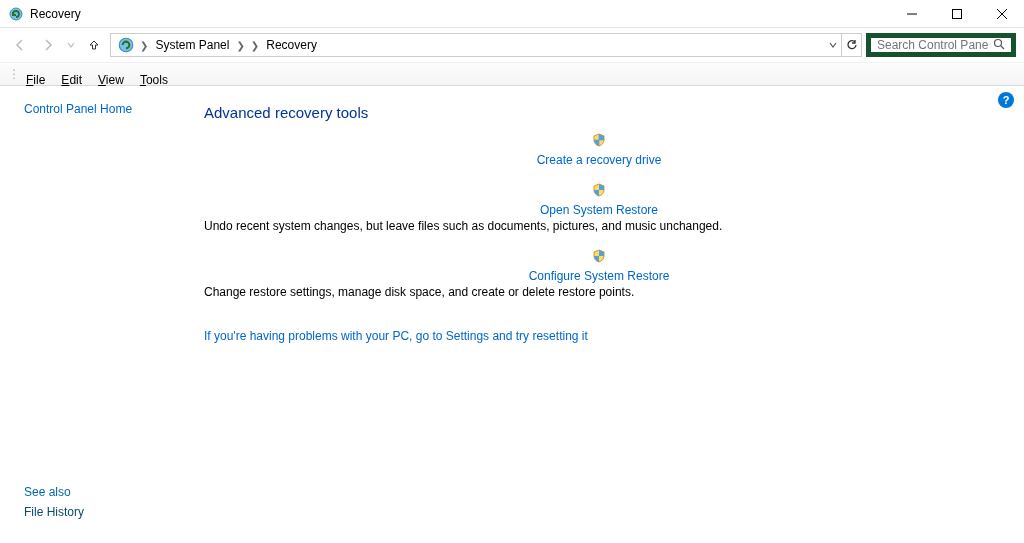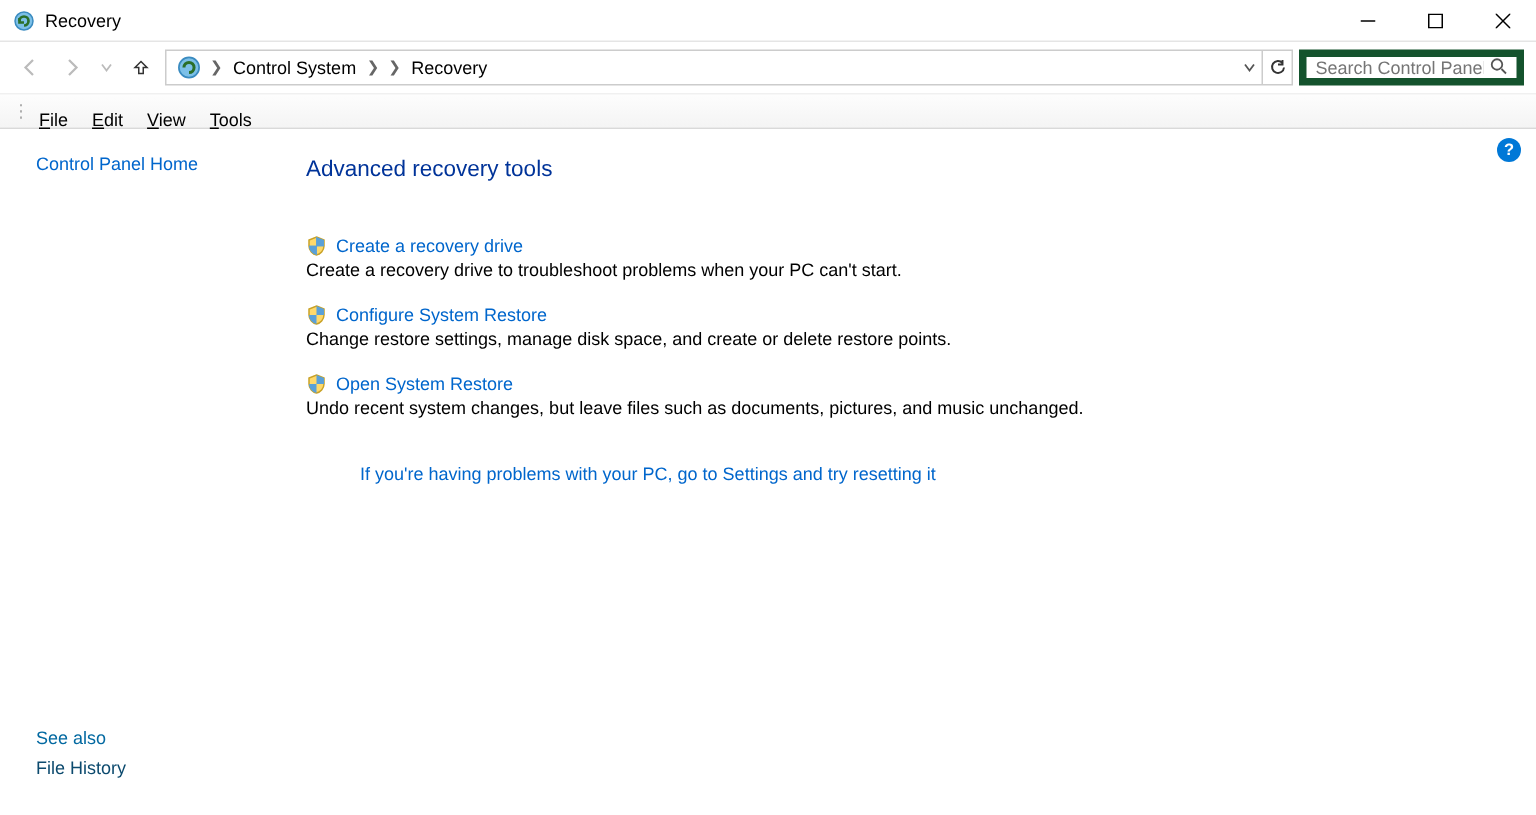--- a/index.html
+++ b/index.html
@@ -36,26 +36,26 @@
     
     .content { display:flex; height: calc(543px - 28px - 34px - 24px); position:relative; }
     .sidebar { width: 190px; padding: 16px 8px 10px 24px; display:flex; flex-direction:column; }
     .sidebar-top { flex:0 0 auto; }
     .sidebar-bottom { margin-top:auto; padding-bottom:14px; }
     .link-blue { color: #0066cc; cursor:pointer; }
     .see-also { color:#0369a1; margin-bottom:6px; }
     .file-history { color:#0c4a6e; }
 
     .main { flex:1; padding: 18px 30px 10px 14px; position:relative; }
-    .main h1 { color:#003399; font-weight:400; font-size:15px; margin-bottom:36px; }
+    .main h1 { color:#003399; font-weight:400; font-size:15px; margin-bottom:12px; }
     .tool-block { margin-bottom:16px; }
-    .tool-title { display:flex; align-items:center; gap:6px; margin-bottom:2px; }
+    .tool-title { display:flex; align-items:center; gap:6px; margin-bottom:2px;flex-direction:column; }
     .tool-title a { color:#0066cc; font-size:12px; }
     .tool-desc { color:#000; font-size:12px; }
-    .settings-link { color:#0066cc; margin-top:14px; display:inline-block;margin-left:36px; }
+    .settings-link { color:#0066cc; margin-top:14px; display:inline-block; }
 
     .help-icon { position:absolute; top:6px; right:10px; width:16px; height:16px; border-radius:50%; background:#0078d7; color:#fff; font-size:11px; font-weight:bold; display:flex; align-items:center; justify-content:center; cursor:pointer; }
 
     
     .shield { display:inline-block; width:14px; }
   </style>
 </head>
 <body>
 
 <div class="titlebar">
@@ -107,21 +107,21 @@
         <path d="M7 3 L11 7 L8.5 7 L8.5 11 L5.5 11 L5.5 7 L3 7 Z" fill="none" stroke="#333" stroke-width="1"></path>
       </svg>
   </div>
 
   <div class="breadcrumbs-wrap">
     <svg class="addr-icon" viewBox="0 0 16 16">
       <circle cx="8" cy="8" r="6" fill="#7cc0e8" stroke="#3a8bc0"></circle>
       <path d="M5 8 A3 3 0 1 1 8 11" fill="none" stroke="#2a6f2a" stroke-width="1.8"></path>
     </svg>
     <span class="crumb-sep">❯</span>
-    <span class="crumb">Control System</span>
+    <span class="crumb">System Panel</span>
     <span class="crumb-sep">❯</span>
     <span class="crumb-sep">❯</span>
     <span class="crumb">Recovery</span>
     <div style="flex:1"></div>
     <div class="addr-drop">
       <svg width="8" height="8" viewBox="0 0 8 8">
           <path d="M1 2 L4 6 L7 2" fill="none" stroke="#555" stroke-width="1.2"></path>
         </svg>
     </div>
     <div class="refresh-btn">
@@ -170,42 +170,41 @@
       <div class="tool-title">
         <svg class="shield" viewBox="0 0 14 14">
             <path d="M7 1 L12 3 L12 7 C12 10 9.5 12.5 7 13 C4.5 12.5 2 10 2 7 L2 3 Z" fill="#ffd96b" stroke="#c9a227"></path>
             <path d="M7 1 L7 13" stroke="#5aa0d8" stroke-width="0.6"></path>
             <path d="M2 7 L12 7" stroke="#5aa0d8" stroke-width="0.6"></path>
             <path d="M7 1 L12 3 L12 7 L7 7 Z" fill="#5aa0d8"></path>
             <path d="M2 7 L7 7 L7 13 C4.5 12.5 2 10 2 7 Z" fill="#5aa0d8"></path>
           </svg>
         <a>Create a recovery drive</a>
       </div>
-      <div class="tool-desc">Create a recovery drive to troubleshoot problems when your PC can't start.</div>
+    </div>
+
+    <div class="tool-block">
+      <div class="tool-title">
+        <svg class="shield" viewBox="0 0 14 14">
+            <path d="M7 1 L12 3 L12 7 C12 10 9.5 12.5 7 13 C4.5 12.5 2 10 2 7 L2 3 Z" fill="#ffd96b" stroke="#c9a227"></path>
+            <path d="M7 1 L12 3 L12 7 L7 7 Z" fill="#5aa0d8"></path>
+            <path d="M2 7 L7 7 L7 13 C4.5 12.5 2 10 2 7 Z" fill="#5aa0d8"></path>
+          </svg>
+        <a>Open System Restore</a>
+      </div>
+      <div class="tool-desc">Undo recent system changes, but leave files such as documents, pictures, and music unchanged.</div>
     </div>
 
     <div class="tool-block">
       <div class="tool-title">
         <svg class="shield" viewBox="0 0 14 14">
             <path d="M7 1 L12 3 L12 7 C12 10 9.5 12.5 7 13 C4.5 12.5 2 10 2 7 L2 3 Z" fill="#ffd96b" stroke="#c9a227"></path>
             <path d="M7 1 L12 3 L12 7 L7 7 Z" fill="#5aa0d8"></path>
             <path d="M2 7 L7 7 L7 13 C4.5 12.5 2 10 2 7 Z" fill="#5aa0d8"></path>
           </svg>
         <a>Configure System Restore</a>
       </div>
       <div class="tool-desc">Change restore settings, manage disk space, and create or delete restore points.</div>
     </div>
 
-    <div class="tool-block">
-      <div class="tool-title">
-        <svg class="shield" viewBox="0 0 14 14">
-            <path d="M7 1 L12 3 L12 7 C12 10 9.5 12.5 7 13 C4.5 12.5 2 10 2 7 L2 3 Z" fill="#ffd96b" stroke="#c9a227"></path>
-            <path d="M7 1 L12 3 L12 7 L7 7 Z" fill="#5aa0d8"></path>
-            <path d="M2 7 L7 7 L7 13 C4.5 12.5 2 10 2 7 Z" fill="#5aa0d8"></path>
-          </svg>
-        <a>Open System Restore</a>
-      </div>
-      <div class="tool-desc">Undo recent system changes, but leave files such as documents, pictures, and music unchanged.</div>
-    </div>
-
     <a class="settings-link">If you're having problems with your PC, go to Settings and try resetting it</a>
   </div>
 </div>
 
 </body></html>

